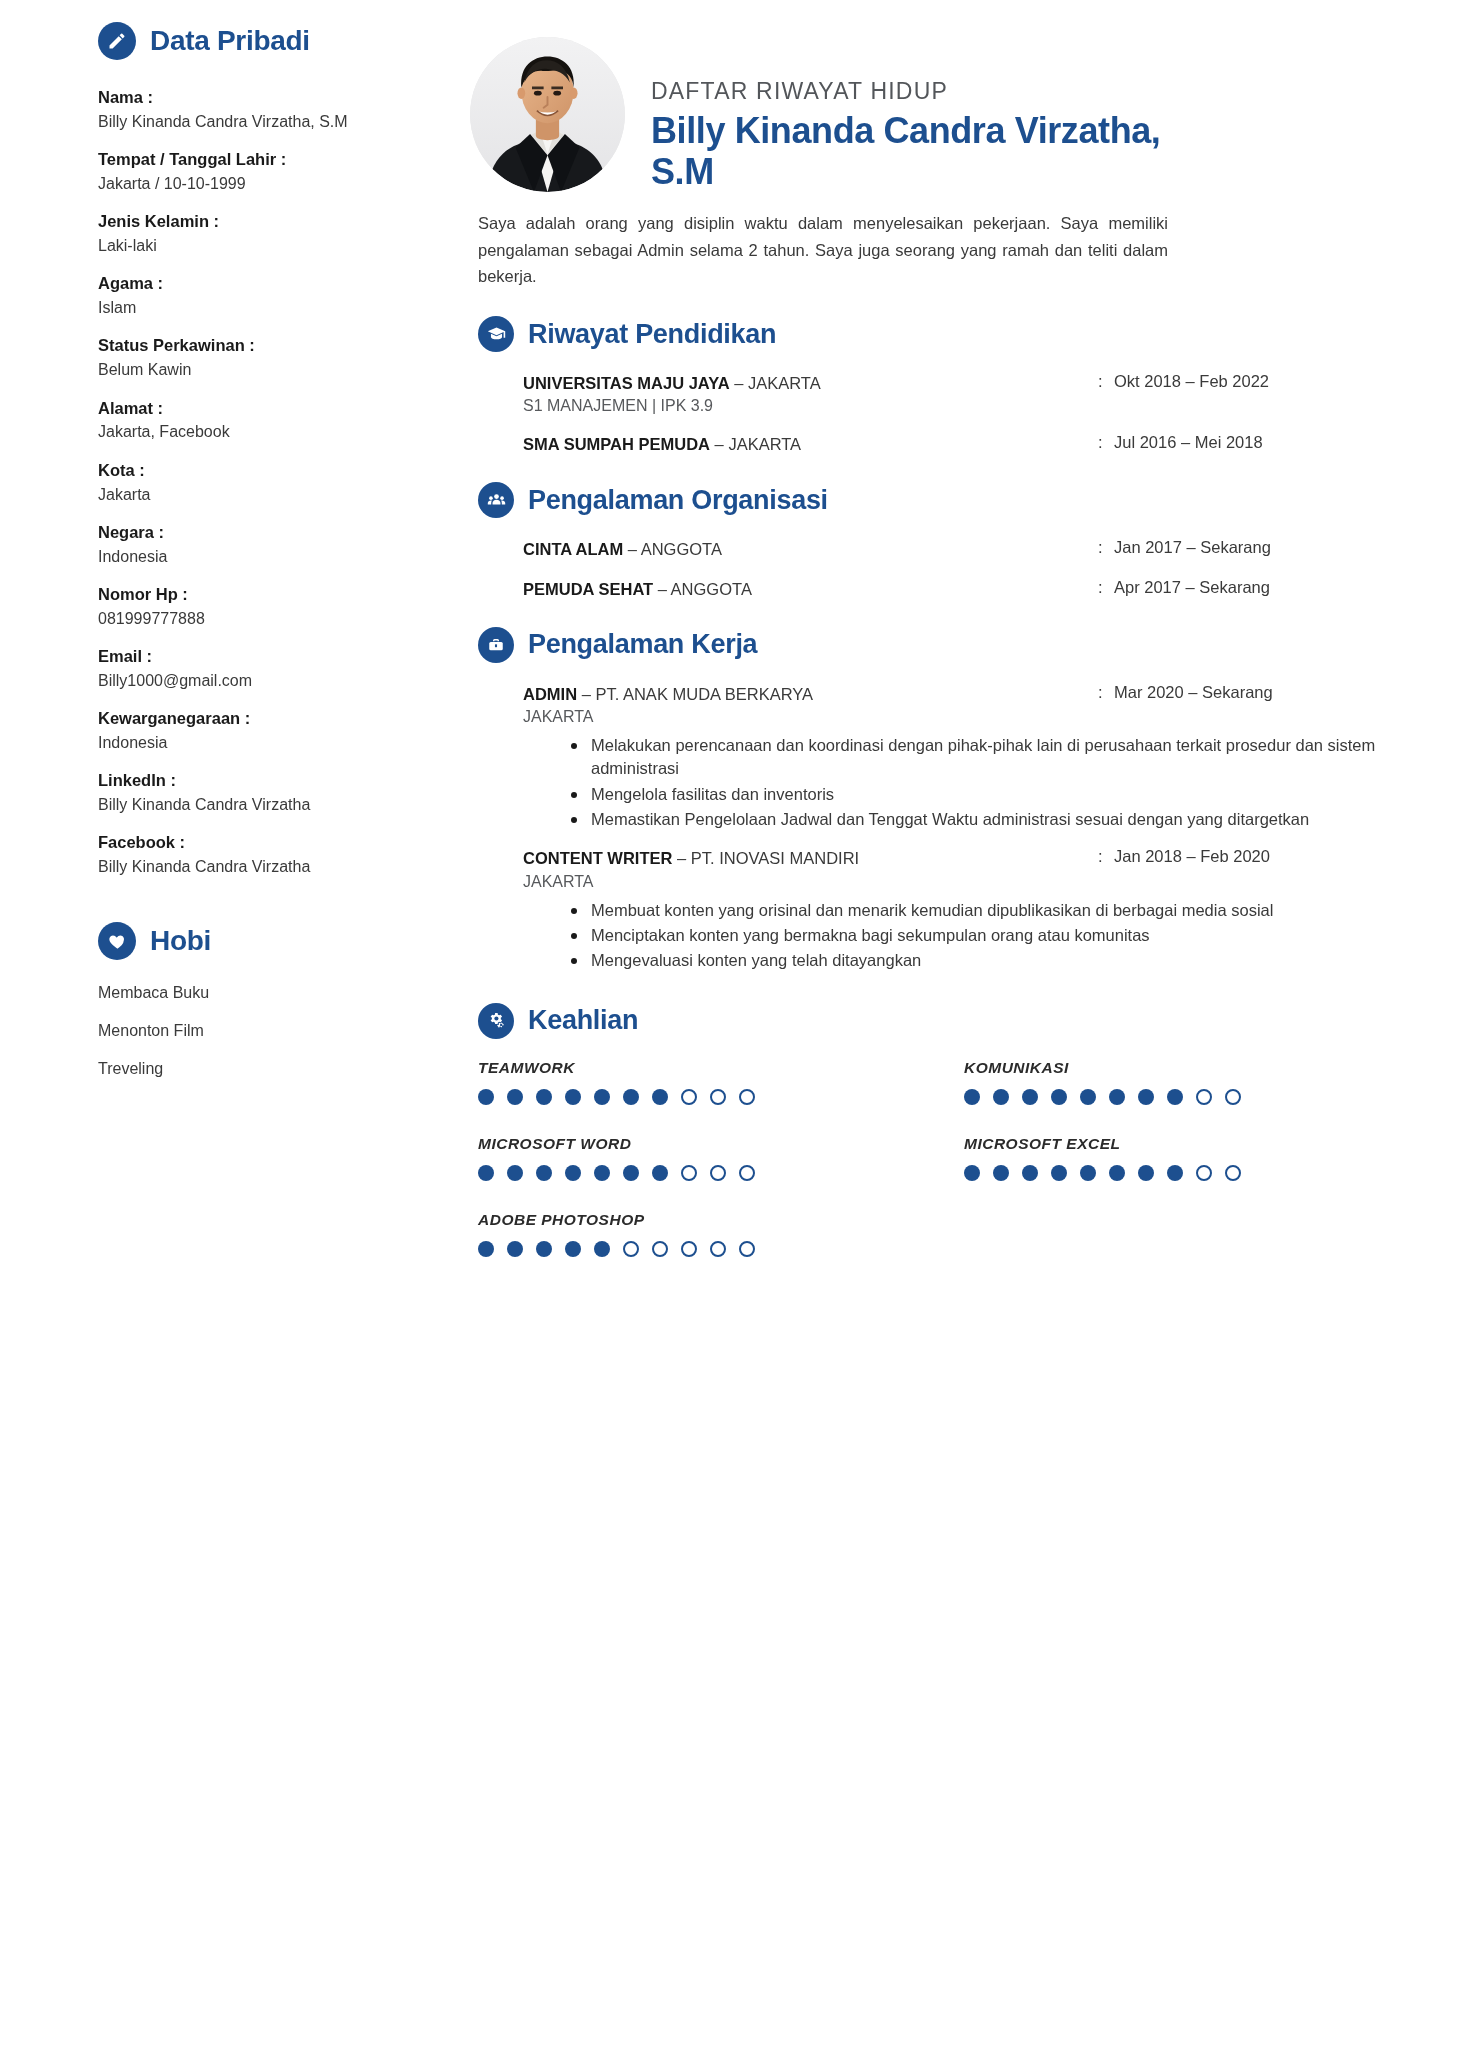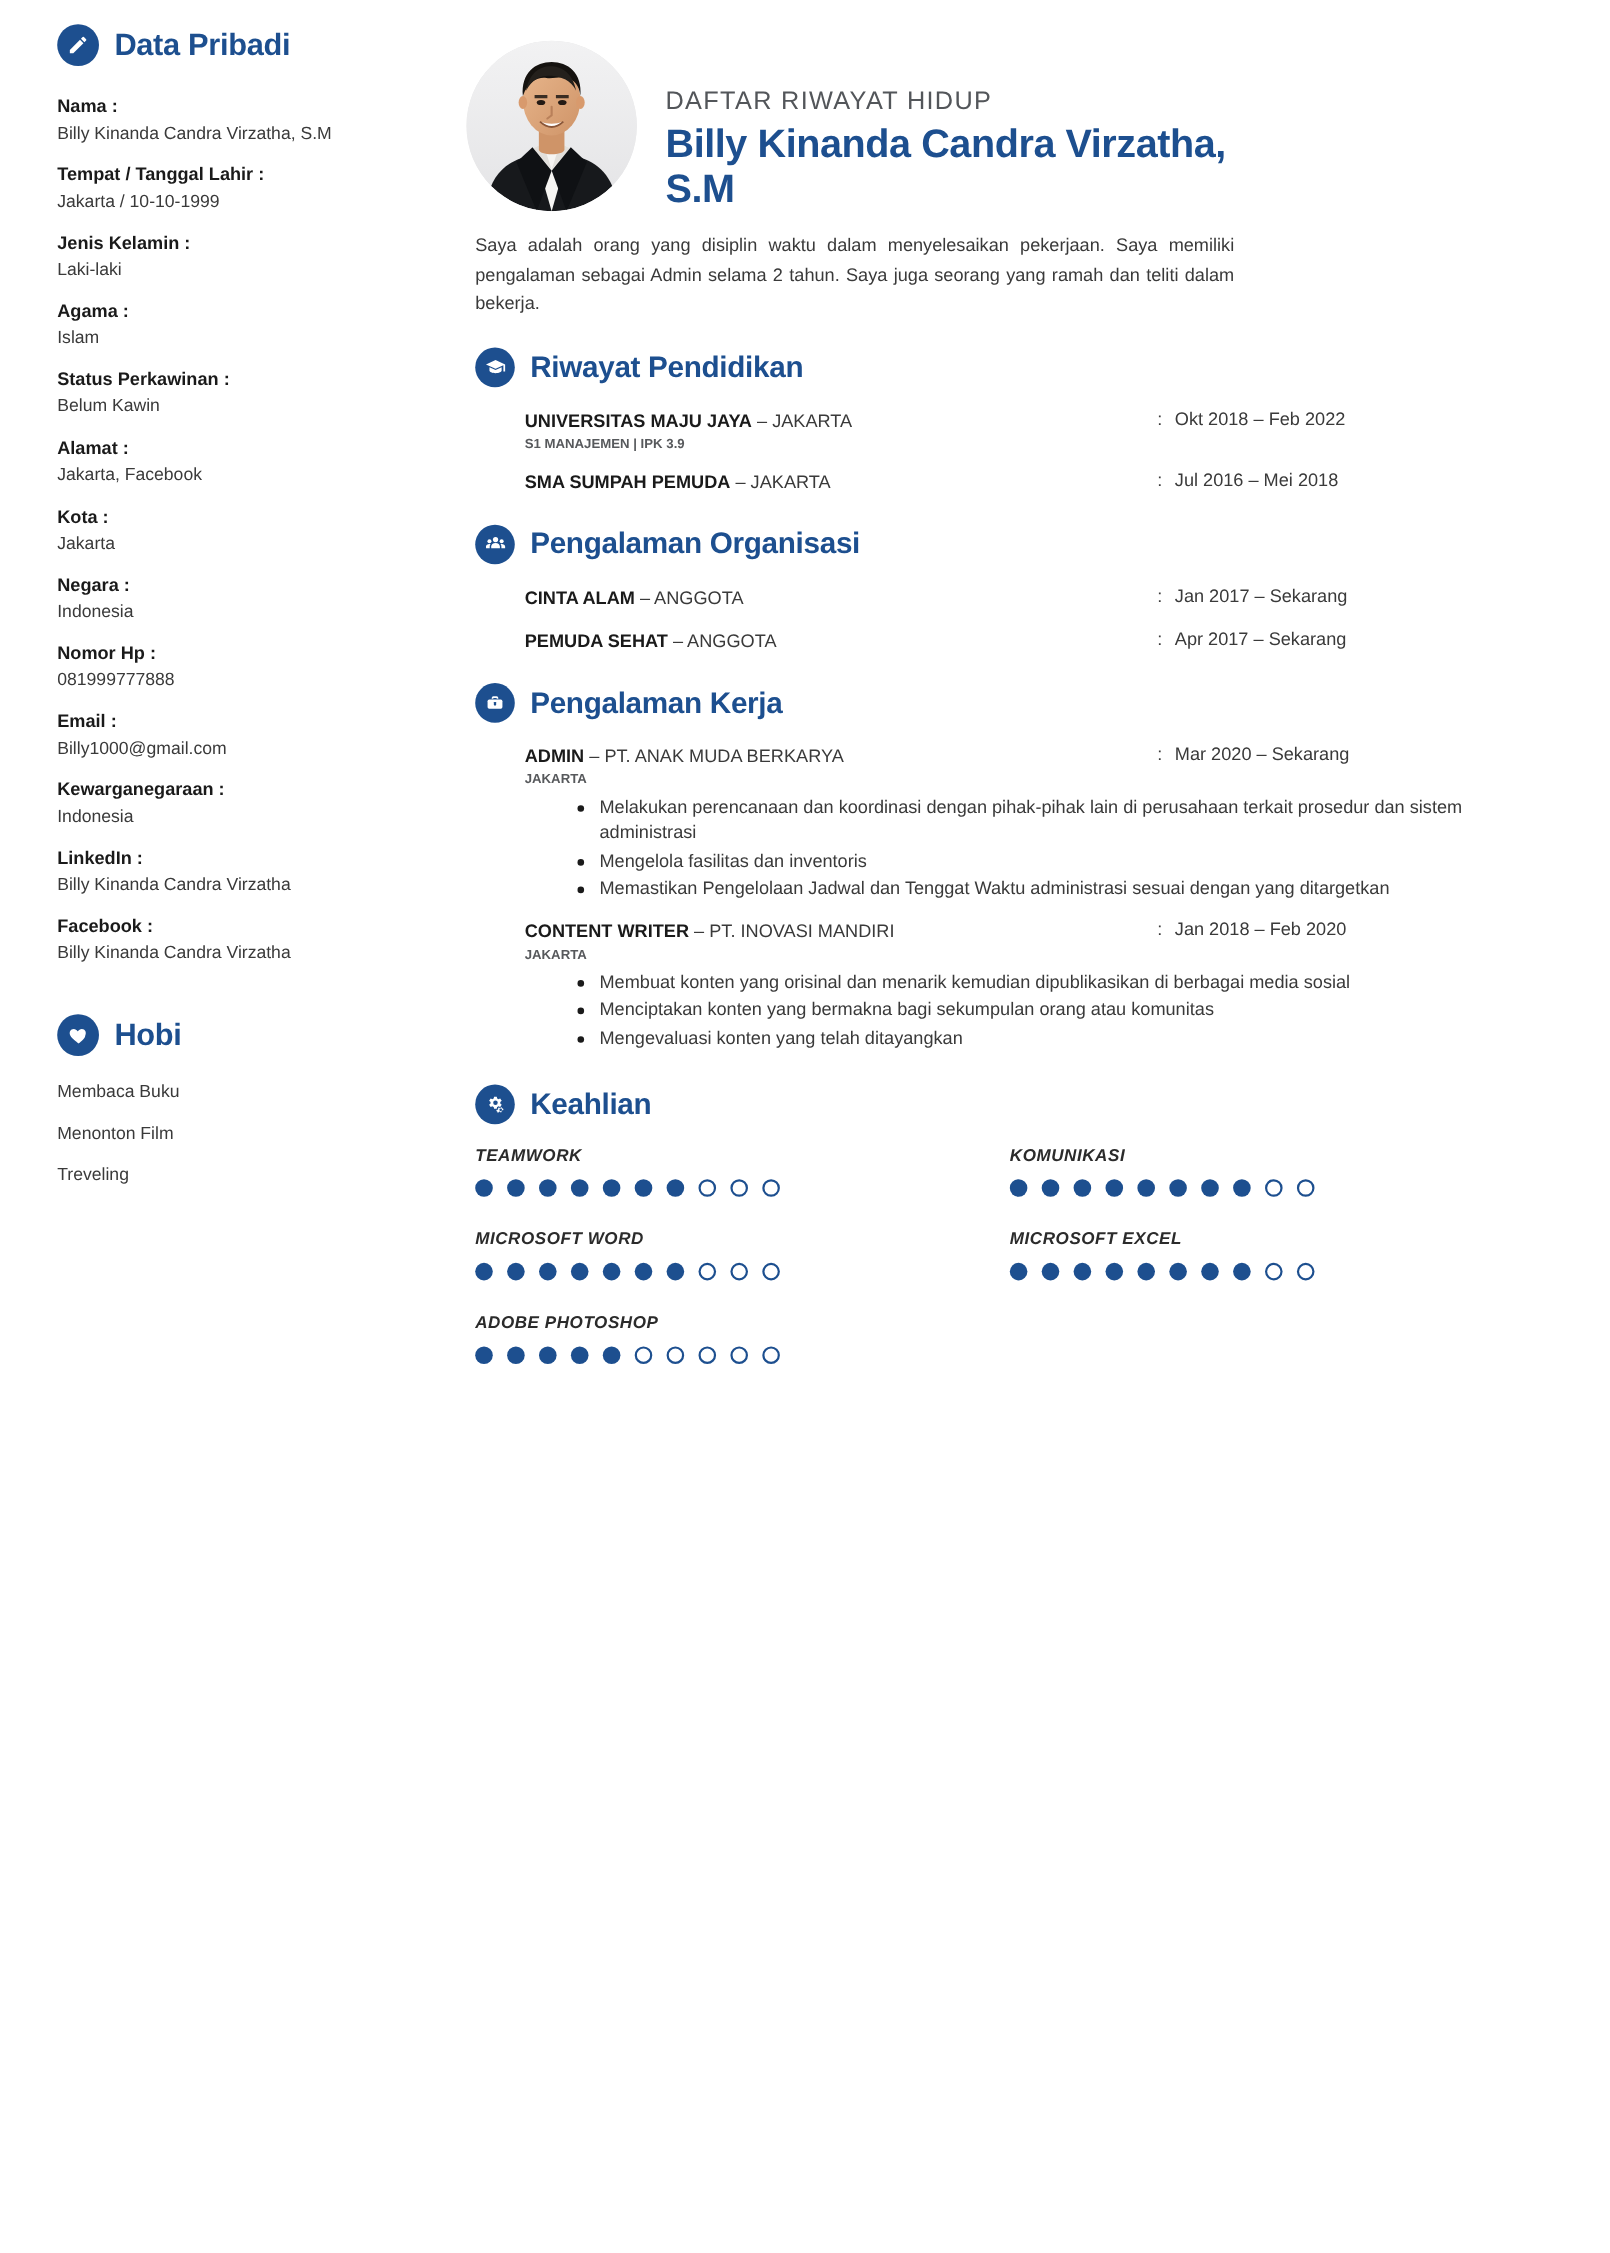--- a/index.html
+++ b/index.html
@@ -16,20 +16,21 @@
     background: #ffffff;
     padding: 0;
     overflow: hidden;
   }
   .sheet {
     position: absolute;
     left: 0; top: 0;
     width: 1420px; height: 1990px;
     background: #fff;
     box-shadow: 0 0 0 1px #ffffff;
+    padding-left: 46px;
   }
   .cols { display: flex; width: 1464px; }
 
   
   .left {
     width: 404px;
     padding: 22px 26px 0 52px;
   }
   .sec-head {
     display: flex;
@@ -141,21 +142,21 @@
   .entry-date {
     width: 300px;
     font-size: 16.5px;
     color: #3a3a3a;
     white-space: nowrap;
   }
   .entry-date .colon { display: inline-block; width: 16px; }
   .org { font-size: 16.5px; color: #3a3a3a; line-height: 1.4; }
   .org b { font-weight: bold; color: #1a1a1a; }
   .sub {
-    font-size: 12px; color: #57595c; line-height: 1.38; font-weight: bold;
+    font-size: 16px; color: #57595c; line-height: 1.38;
   }
   ul.duties {
     margin: 6px 0 0 46px;
     padding: 0;
     list-style: none;
   }
   ul.duties li {
     position: relative;
     font-size: 16.5px;
     color: #3a3a3a;

